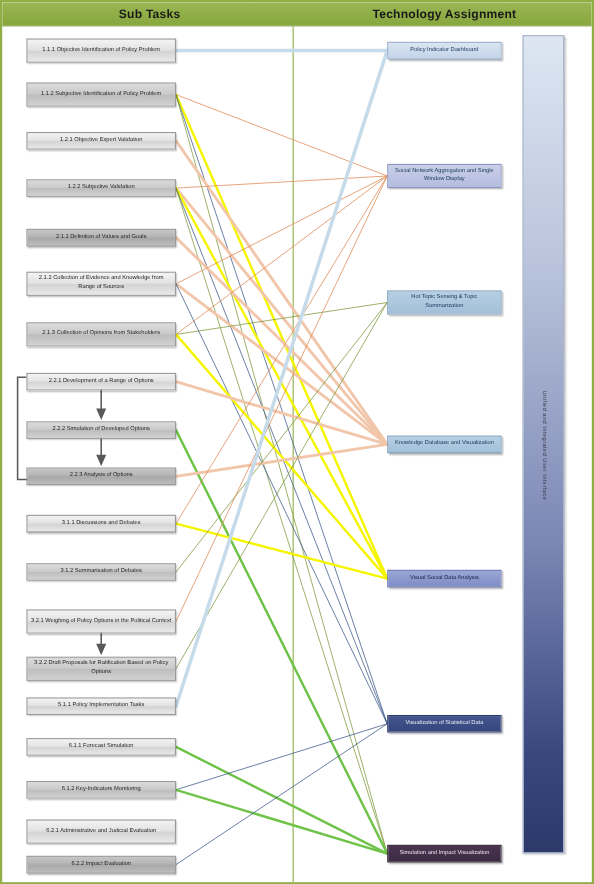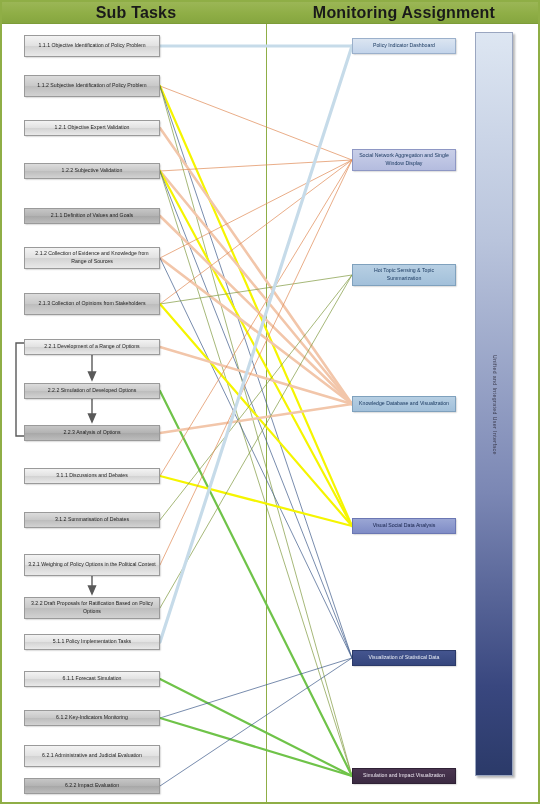--- a/index.html
+++ b/index.html
@@ -13,21 +13,21 @@
   }
   
   .header-band{
     position:absolute;left:0;top:0;width:100%;height:22px;
     background:linear-gradient(to bottom,#9bb656 0%,#8fae46 55%,#86a63f 100%);
     border-bottom:1px solid #7d9c38;
     box-sizing:border-box;
   }
   .header-title{
     position:absolute;top:0;height:22px;line-height:22px;
-    font-size:16px;font-weight:bold;color:#1a1a1a;text-align:center;
+    font-size:11px;font-weight:bold;color:#1a1a1a;text-align:center;
     letter-spacing:.2px;
   }
   #hdr-left{left:0;width:268px;}
   #hdr-right{left:268px;width:268px;}
   .col-divider{
     position:absolute;top:22px;left:264px;width:1px;height:780px;
     background:#8fae46;
   }
   
   #links{position:absolute;left:0;top:0;width:540px;height:804px;}
@@ -71,21 +71,21 @@
     font-size:5.2px;color:#3b3b4e;letter-spacing:.4px;white-space:nowrap;
   }
 </style>
 </head>
 <body>
 
 <div id="figure">
 
   <div class="header-band"></div>
   <div class="header-title" id="hdr-left">Sub Tasks</div>
-  <div class="header-title" id="hdr-right">Monitoring Assignment</div>
+  <div class="header-title" id="hdr-right">Technology Assignment</div>
   <div class="col-divider"></div>
 
   <svg id="links" viewBox="0 0 540 804" preserveAspectRatio="none">
     <g id="link-lines">
         <line x1="158" y1="44" x2="350" y2="44" stroke="#c6dbe9" stroke-width="3.2" stroke-linecap="round"></line>
         <line x1="158" y1="84" x2="350" y2="158" stroke="#e08a54" stroke-width="0.7" stroke-linecap="round"></line>
         <line x1="158" y1="84" x2="350" y2="524" stroke="#f5f500" stroke-width="2.2" stroke-linecap="round"></line>
         <line x1="158" y1="84" x2="350" y2="656" stroke="#3d5a8a" stroke-width="0.7" stroke-linecap="round"></line>
         <line x1="158" y1="84" x2="350" y2="774" stroke="#7f9a3f" stroke-width="0.7" stroke-linecap="round"></line>
         <line x1="158" y1="126" x2="350" y2="402" stroke="#f2c6aa" stroke-width="2.6" stroke-linecap="round"></line>

